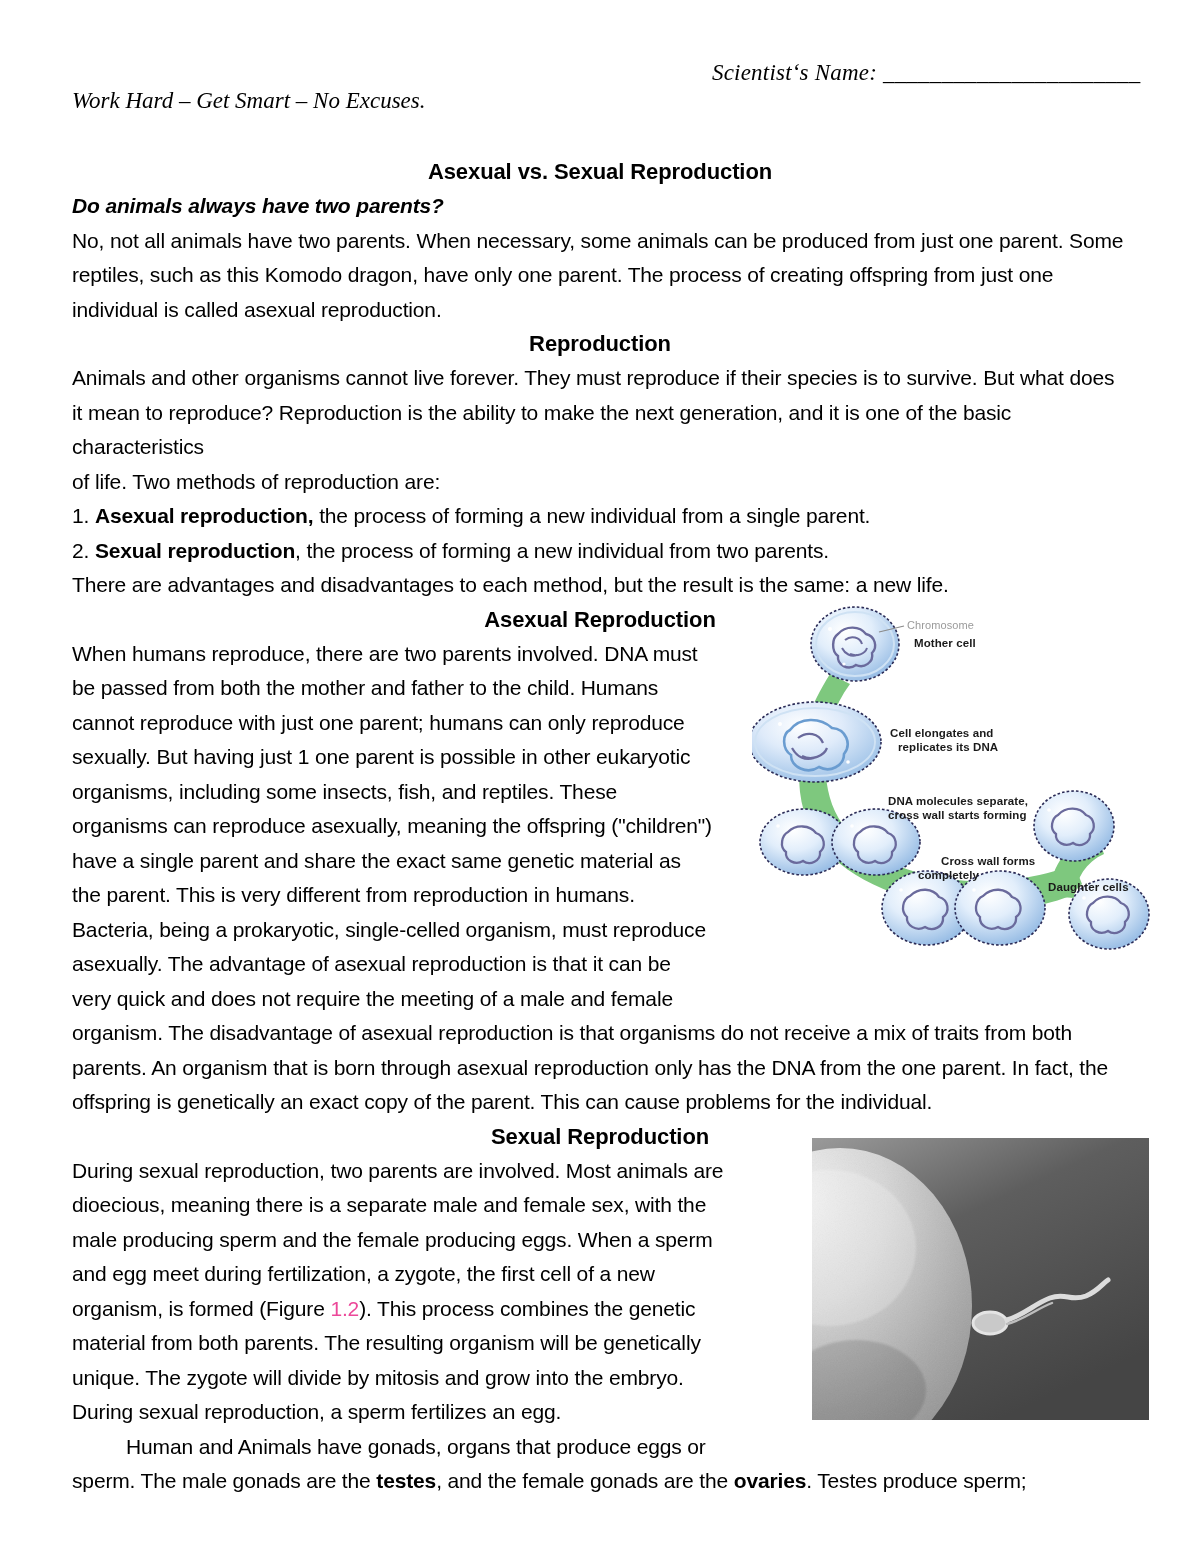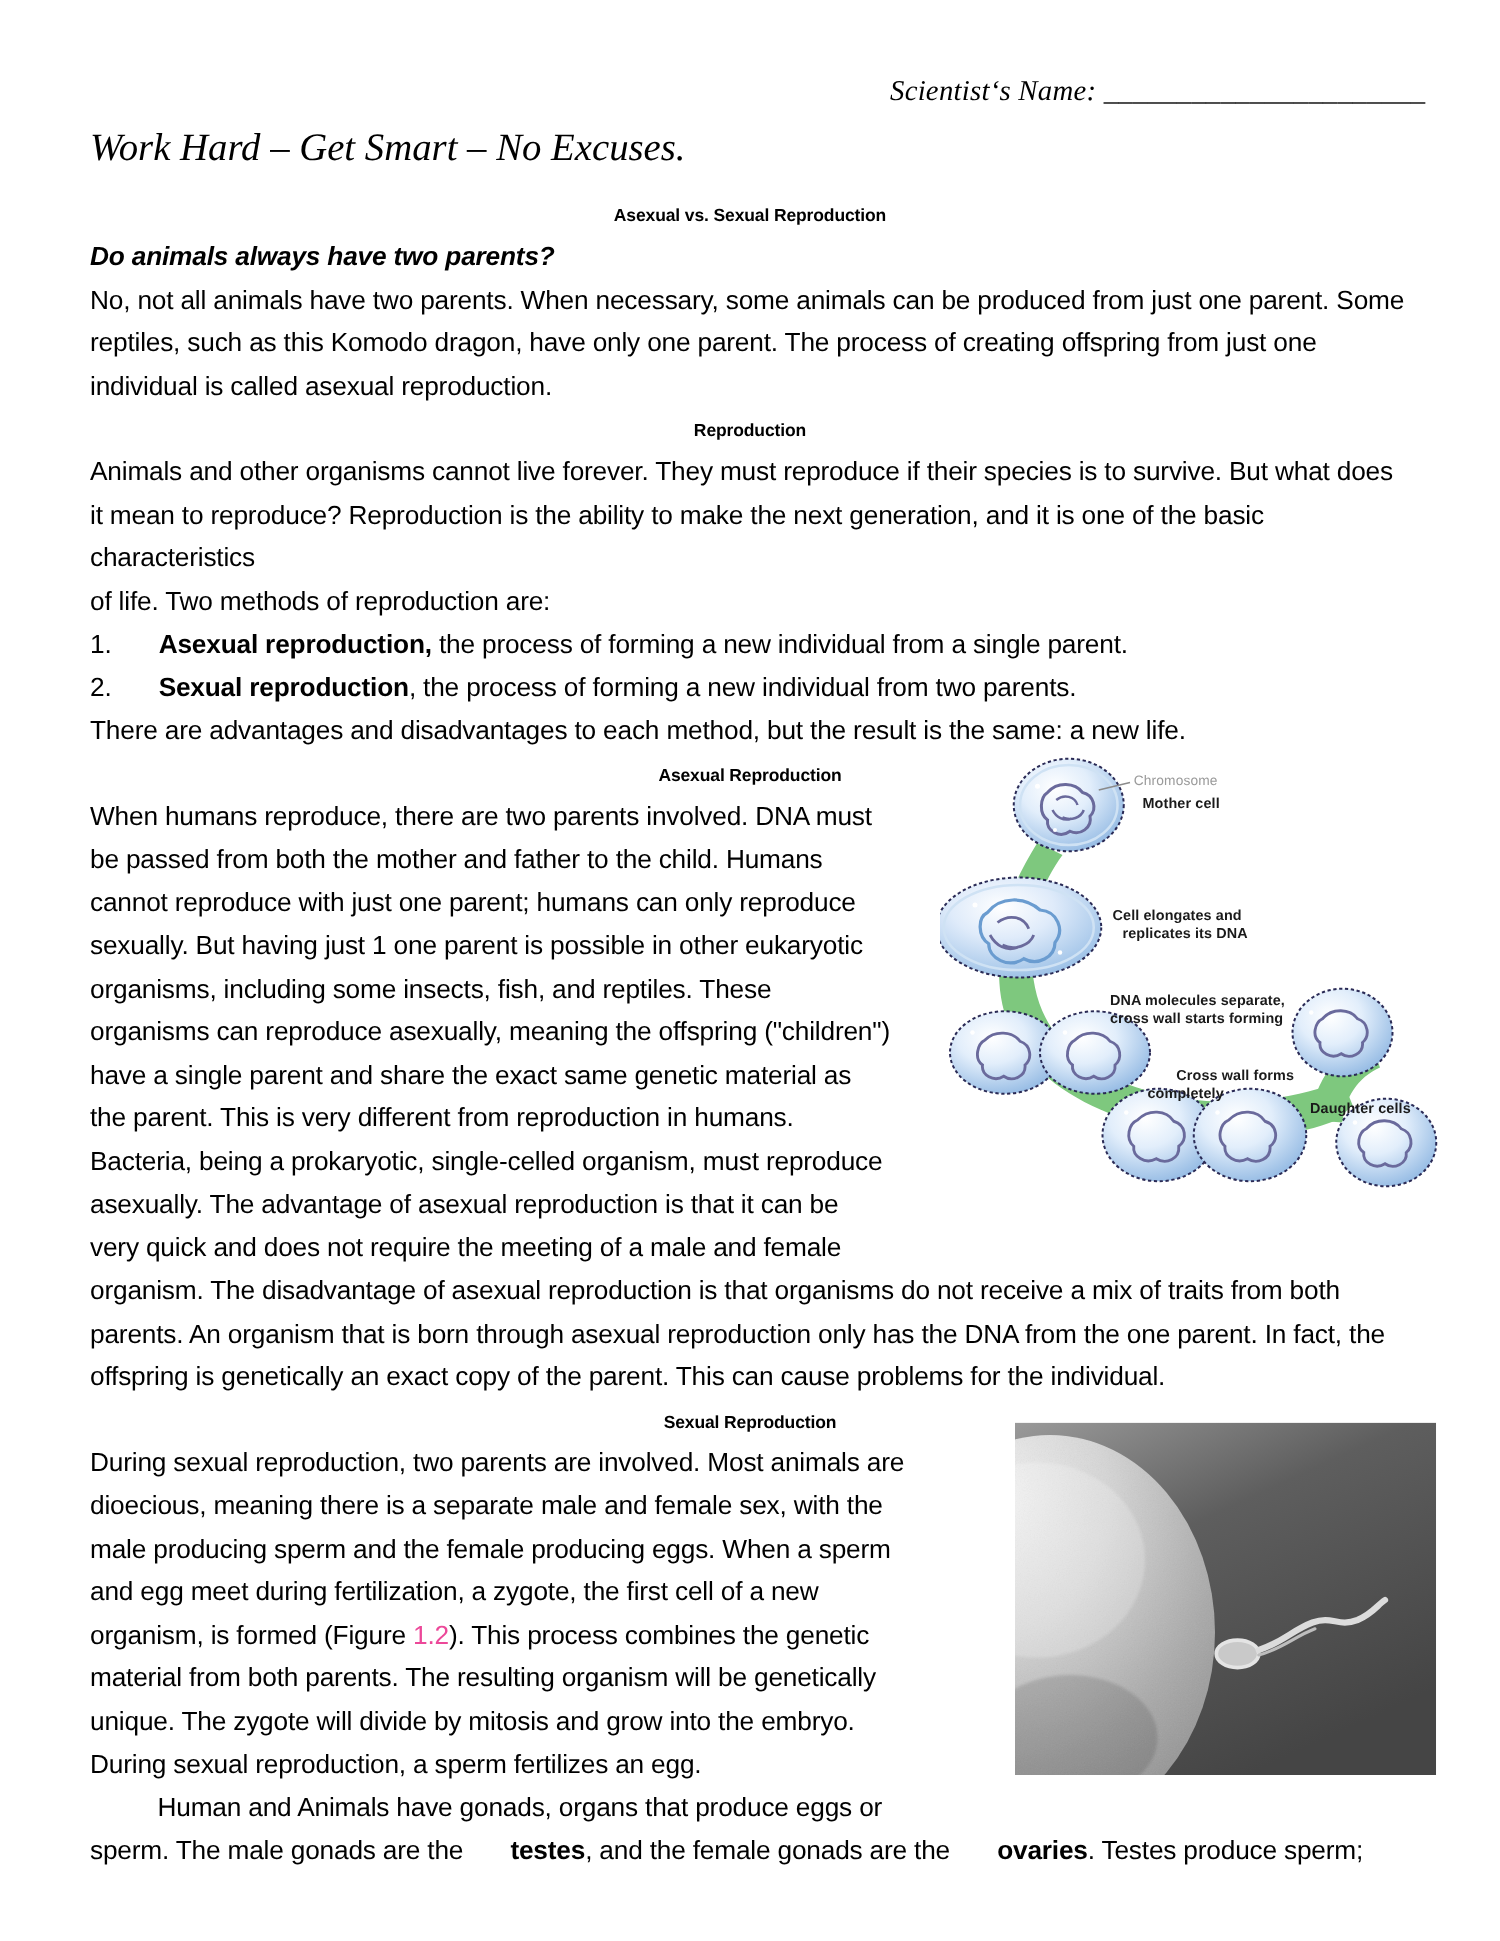--- a/index.html
+++ b/index.html
@@ -39,56 +39,56 @@
     top: 0px;
     font-family: "Liberation Serif", serif;
     font-style: italic;
     font-size: 23px;
     letter-spacing: 0.2px;
     white-space: nowrap;
   }
   .motto {
     position: absolute;
     left: 0px;
-    top: 40px;
+    top: 28px;
     font-family: "Liberation Serif", serif;
     font-style: italic;
-    font-size: 31px;
+    font-size: 23px;
     white-space: nowrap;
     text-align: center;
   }
 
   
   .content {
     position: absolute;
     left: 72px;
     top: 155px;
     width: 1056px;
   }
   .h-center {
     text-align: center;
     font-weight: bold;
-    font-size: 14px;
+    font-size: 22px;
     line-height: 34px;
     letter-spacing: -0.1px;
   }
   p.para {
     margin: 0;
     font-size: 21px;
     line-height: 34.5px;
     letter-spacing: -0.15px;
     text-align: left;
   }
   .q-lead {
     font-weight: bold;
     font-style: italic;
     font-size: 21px;
     line-height: 34.5px;
   }
-  b.bold { font-weight: bold; margin-left: 32px; }
+  b.bold { font-weight: bold; }
   .figref { color: #ec4899; }
   .indent { display: inline-block; width: 54px; }
 
   
   .floatbox-cell {
     float: right;
     width: 400px;
     height: 375px;
     margin: 0 0 0 16px;
     shape-margin: 0;

